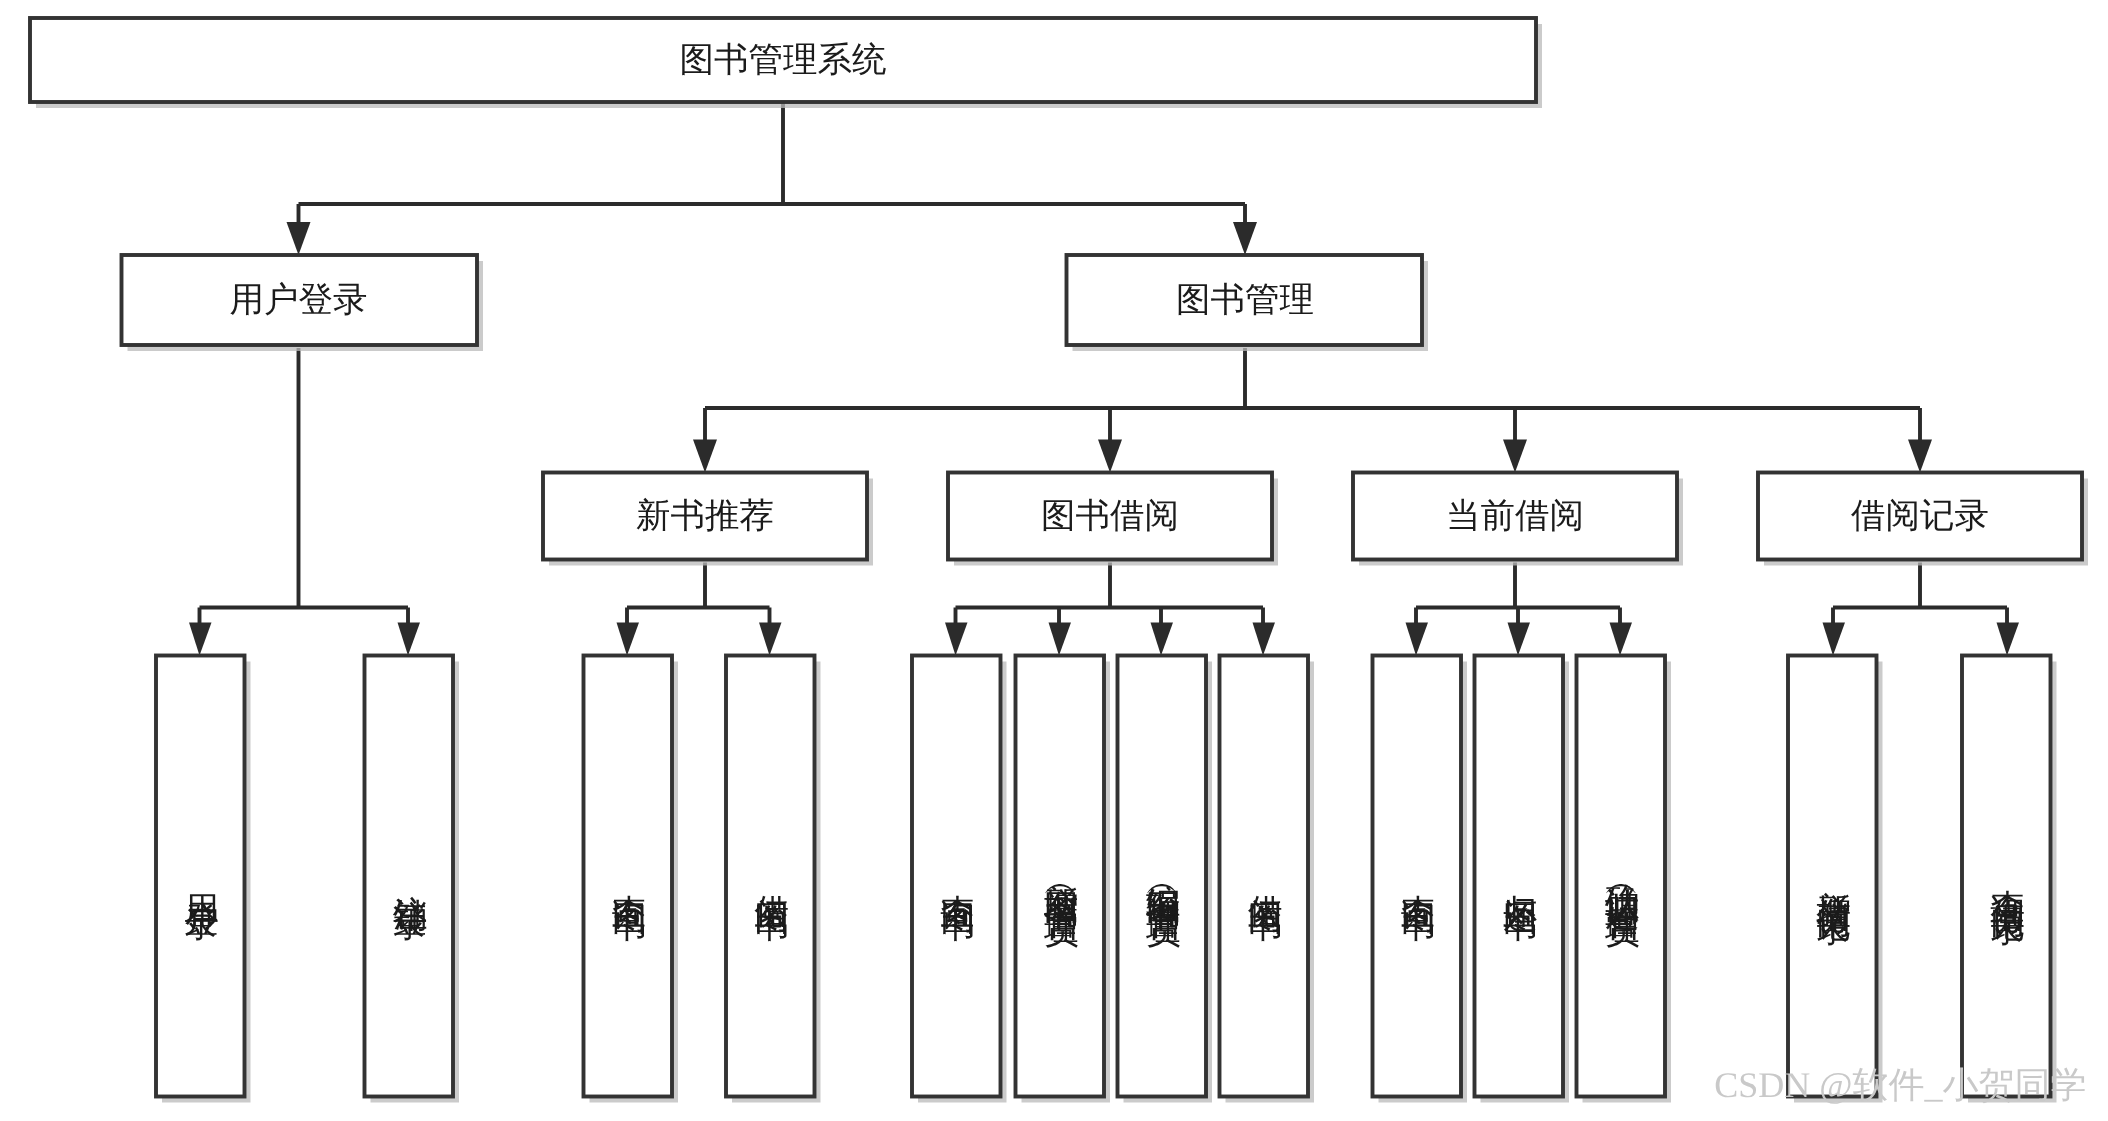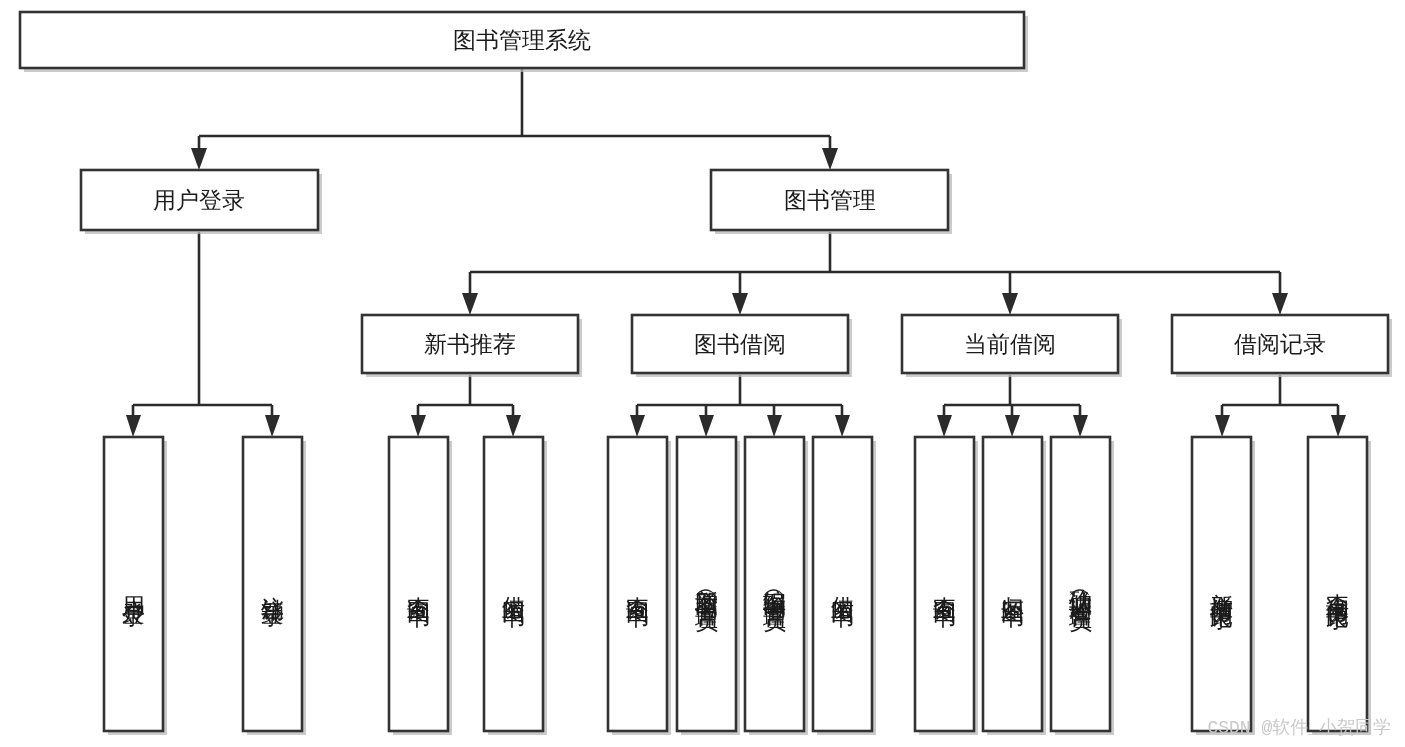--- a/index.html
+++ b/index.html
@@ -61,22 +61,22 @@
     text-orientation: upright;
     glyph-orientation-vertical: 0;
     dominant-baseline: central;
     text-anchor: middle;
     letter-spacing: 3px;
   }
   .watermark {
     position: absolute;
     right: 14px;
     bottom: 8px;
-    font-family: Liberation Mono, monospace;
-    font-size: 18px;
+    font-family: Liberation Serif, serif;
+    font-size: 24px;
     color: #c9c9c9;
     white-space: nowrap;
     user-select: none;
   }
 </style>
 </head>
 <body>
 
 <div id="diagram-root">
   <svg class="diagram-canvas" viewBox="0 0 1405 747" xmlns="http://www.w3.org/2000/svg">

